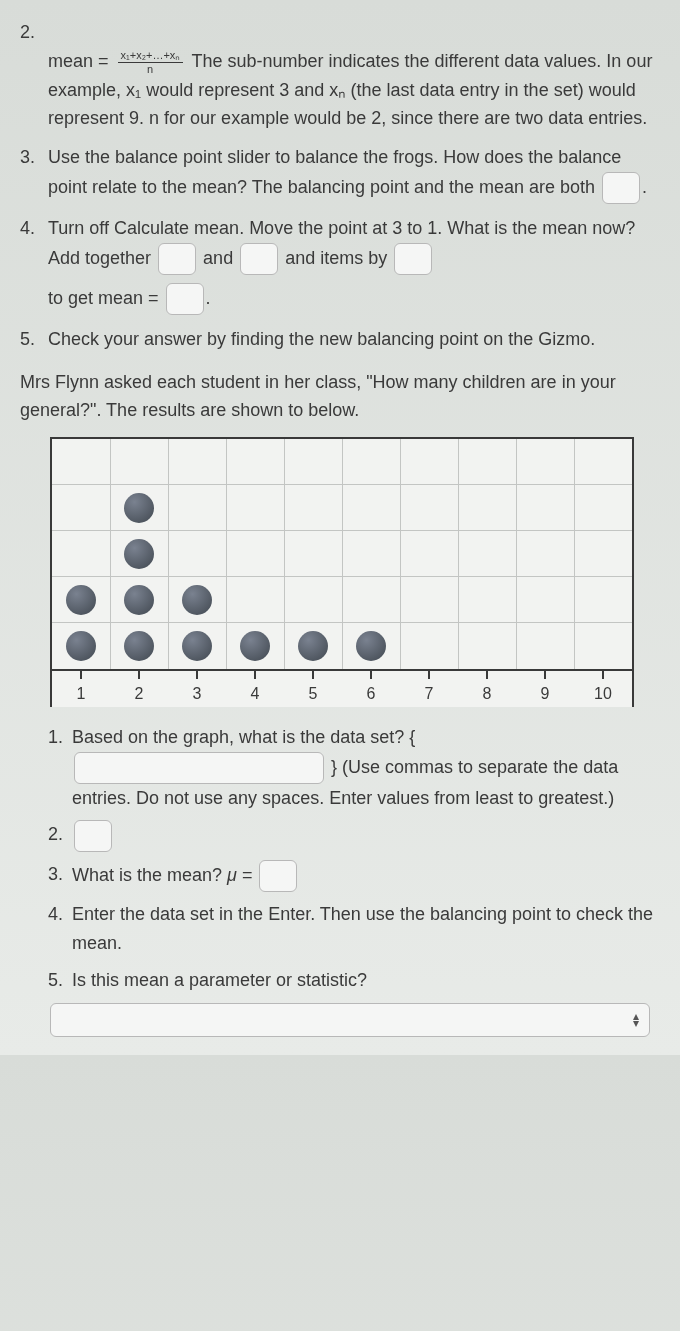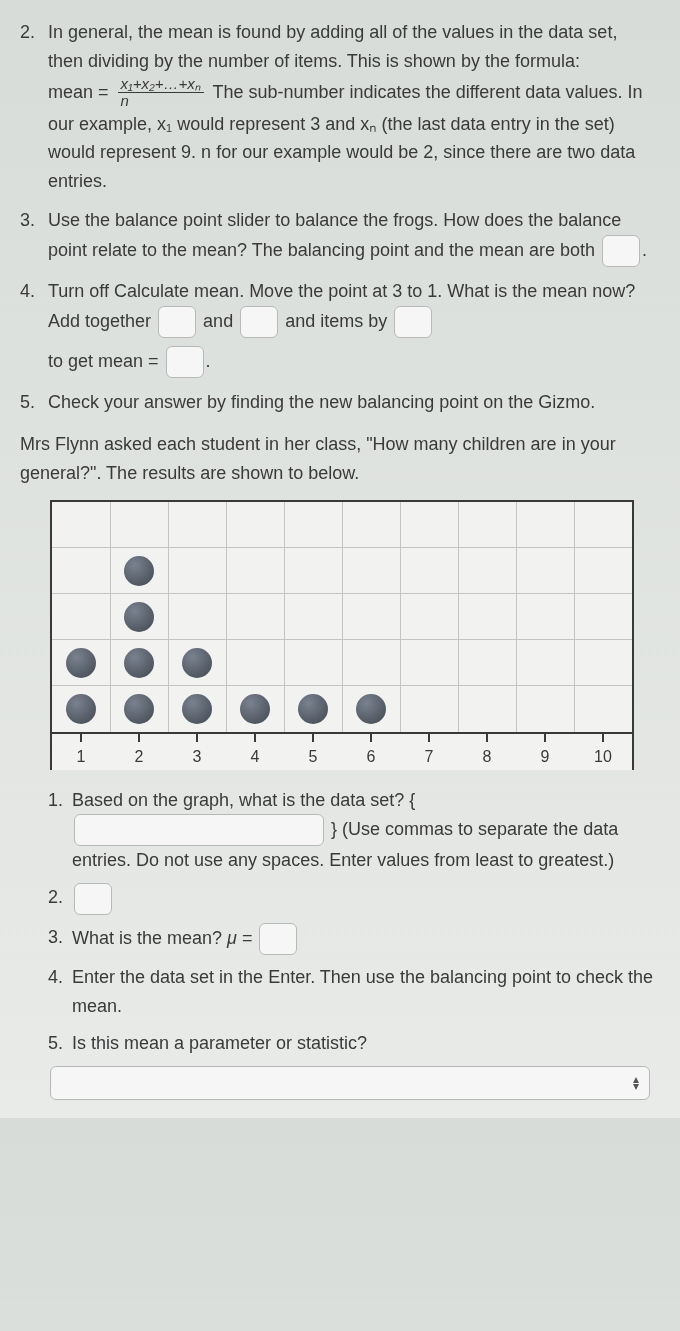--- a/index.html
+++ b/index.html
@@ -11,24 +11,24 @@
       padding: 18px 26px 18px 20px;
       font-size: 18px;
       line-height: 1.6;
     }
     .item { display: flex; margin-bottom: 10px; }
     .num { min-width: 28px; flex-shrink: 0; }
     .body { flex: 1; }
     .frac {
       display: inline-block;
       vertical-align: middle;
-      font-size: 15px;
+      text-align: center;
+      font-size: 11px;
       line-height: 1.1;
       margin: 0 4px;
-      font-style: italic;
     }
     .frac .top { border-bottom: 1px solid #3a3a3a; padding: 0 3px; }
     .frac .bot { padding: 0 3px; }
     .mi { }
     .input-box {
       display: inline-block;
       min-width: 38px;
       height: 32px;
       border: 1.5px solid #b8b8b8;
       border-radius: 6px;
@@ -82,21 +82,21 @@
     .sub-body { flex: 1; }
     b { font-weight: 400; }
     .mu { font-style: italic; }
   </style>
 </head>
 <body>
 
 <div class="item">
   <div class="num">2.</div>
   <div class="body">
-    <span>In general, the mean  is found by adding all of the values in the data set, then dividing by the number of items. This is shown by the formula:</span><br>
+    <br>
     <span class="mi">mean =</span>
     <span class="frac">
       <div class="top">x₁+x₂+…+xₙ</div>
       <div class="bot">n</div>
     </span>
     <span> The sub-number indicates the different data values. In our example, </span>
     <span class="mi">x₁</span>
     <span> would represent 3 and </span>
     <span class="mi">xₙ</span>
     <span> (the last data entry in the set) would represent 9. </span>

